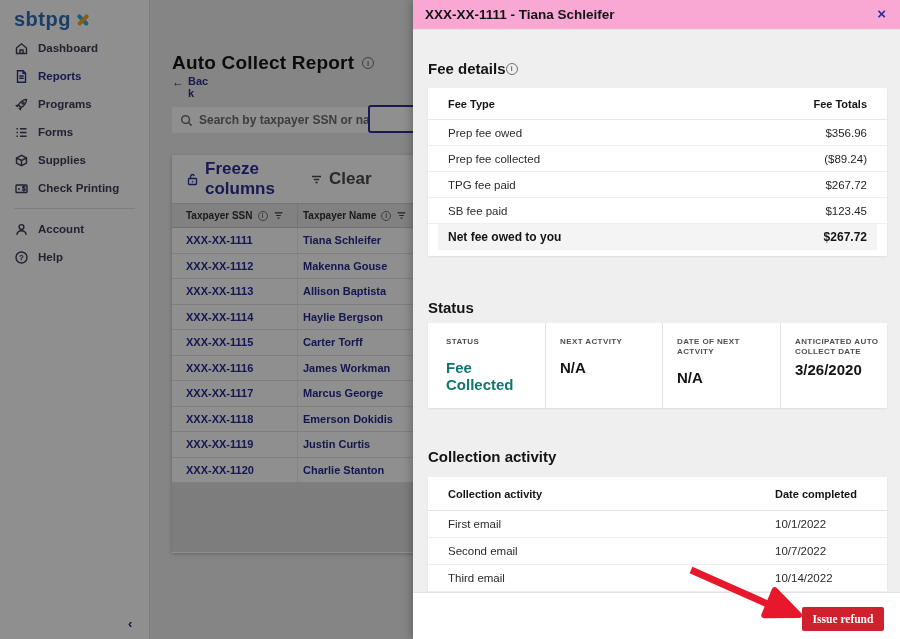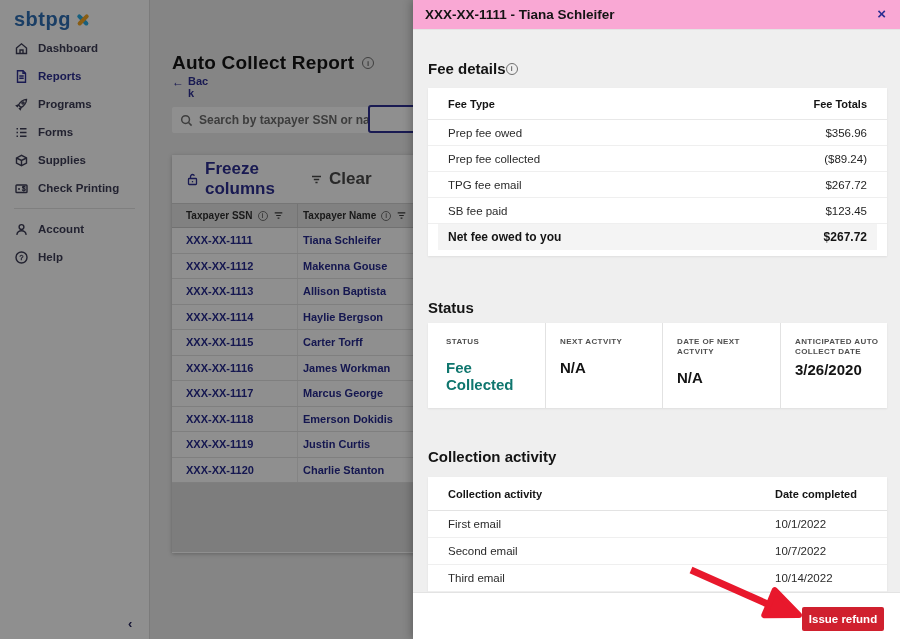--- a/index.html
+++ b/index.html
@@ -90,21 +90,21 @@
   .sc4 .status-value { margin-top:4px; }
 
   
   .collection-heading { left:15px; top:448px; }
   .collection-card { left:15px; top:477px; width:459px; height:116px; overflow:hidden; }
   .col-head-row { display:grid; grid-template-columns:327px 1fr; align-items:center; height:34px; padding-left:20px; font-size:11px; font-weight:700; color:#141414; border-bottom:1px solid #e3e3e3; }
   .col-row { display:grid; grid-template-columns:327px 1fr; align-items:center; height:27px; padding-left:20px; font-size:11.5px; color:#2a2a2a; border-bottom:1px solid #efefef; }
 
   
   .panel-footer { position:absolute; left:0; bottom:0; width:100%; height:47px; background:#ffffff; border-top:1px solid #e3e3e3; }
-  .issue-refund-btn { position:absolute; right:16px; top:14px; width:82px; height:24px; background:#d0202e; color:#ffffff; font-family:Liberation Sans, sans-serif; font-size:11.5px; font-weight:700; border:none; border-radius:2px; cursor:pointer; display:flex; align-items:center; justify-content:center; }
+  .issue-refund-btn { position:absolute; right:16px; top:14px; width:82px; height:24px; background:#d0202e; color:#ffffff; font-family:Liberation Serif, serif; font-size:11.5px; font-weight:700; border:none; border-radius:2px; cursor:pointer; display:flex; align-items:center; justify-content:center; }
 
   
   .arrow-svg { position:absolute; inset:0; z-index:30; pointer-events:none; }
 </style>
 </head>
 <body>
 
 <div class="stage">
 
   <div class="sidebar">
@@ -293,21 +293,21 @@
       </div>
       <div class="fee-row">
           <span>Prep fee owed</span>
           <span class="amt">$356.96</span>
         </div>
       <div class="fee-row">
           <span>Prep fee collected</span>
           <span class="amt">($89.24)</span>
         </div>
       <div class="fee-row">
-          <span>TPG fee email</span>
+          <span>TPG fee paid</span>
           <span class="amt">$267.72</span>
         </div>
       <div class="fee-row">
           <span>SB fee paid</span>
           <span class="amt">$123.45</span>
         </div>
       <div class="fee-net">
           <span>Net fee owed to you</span>
           <span>$267.72</span>
         </div>

